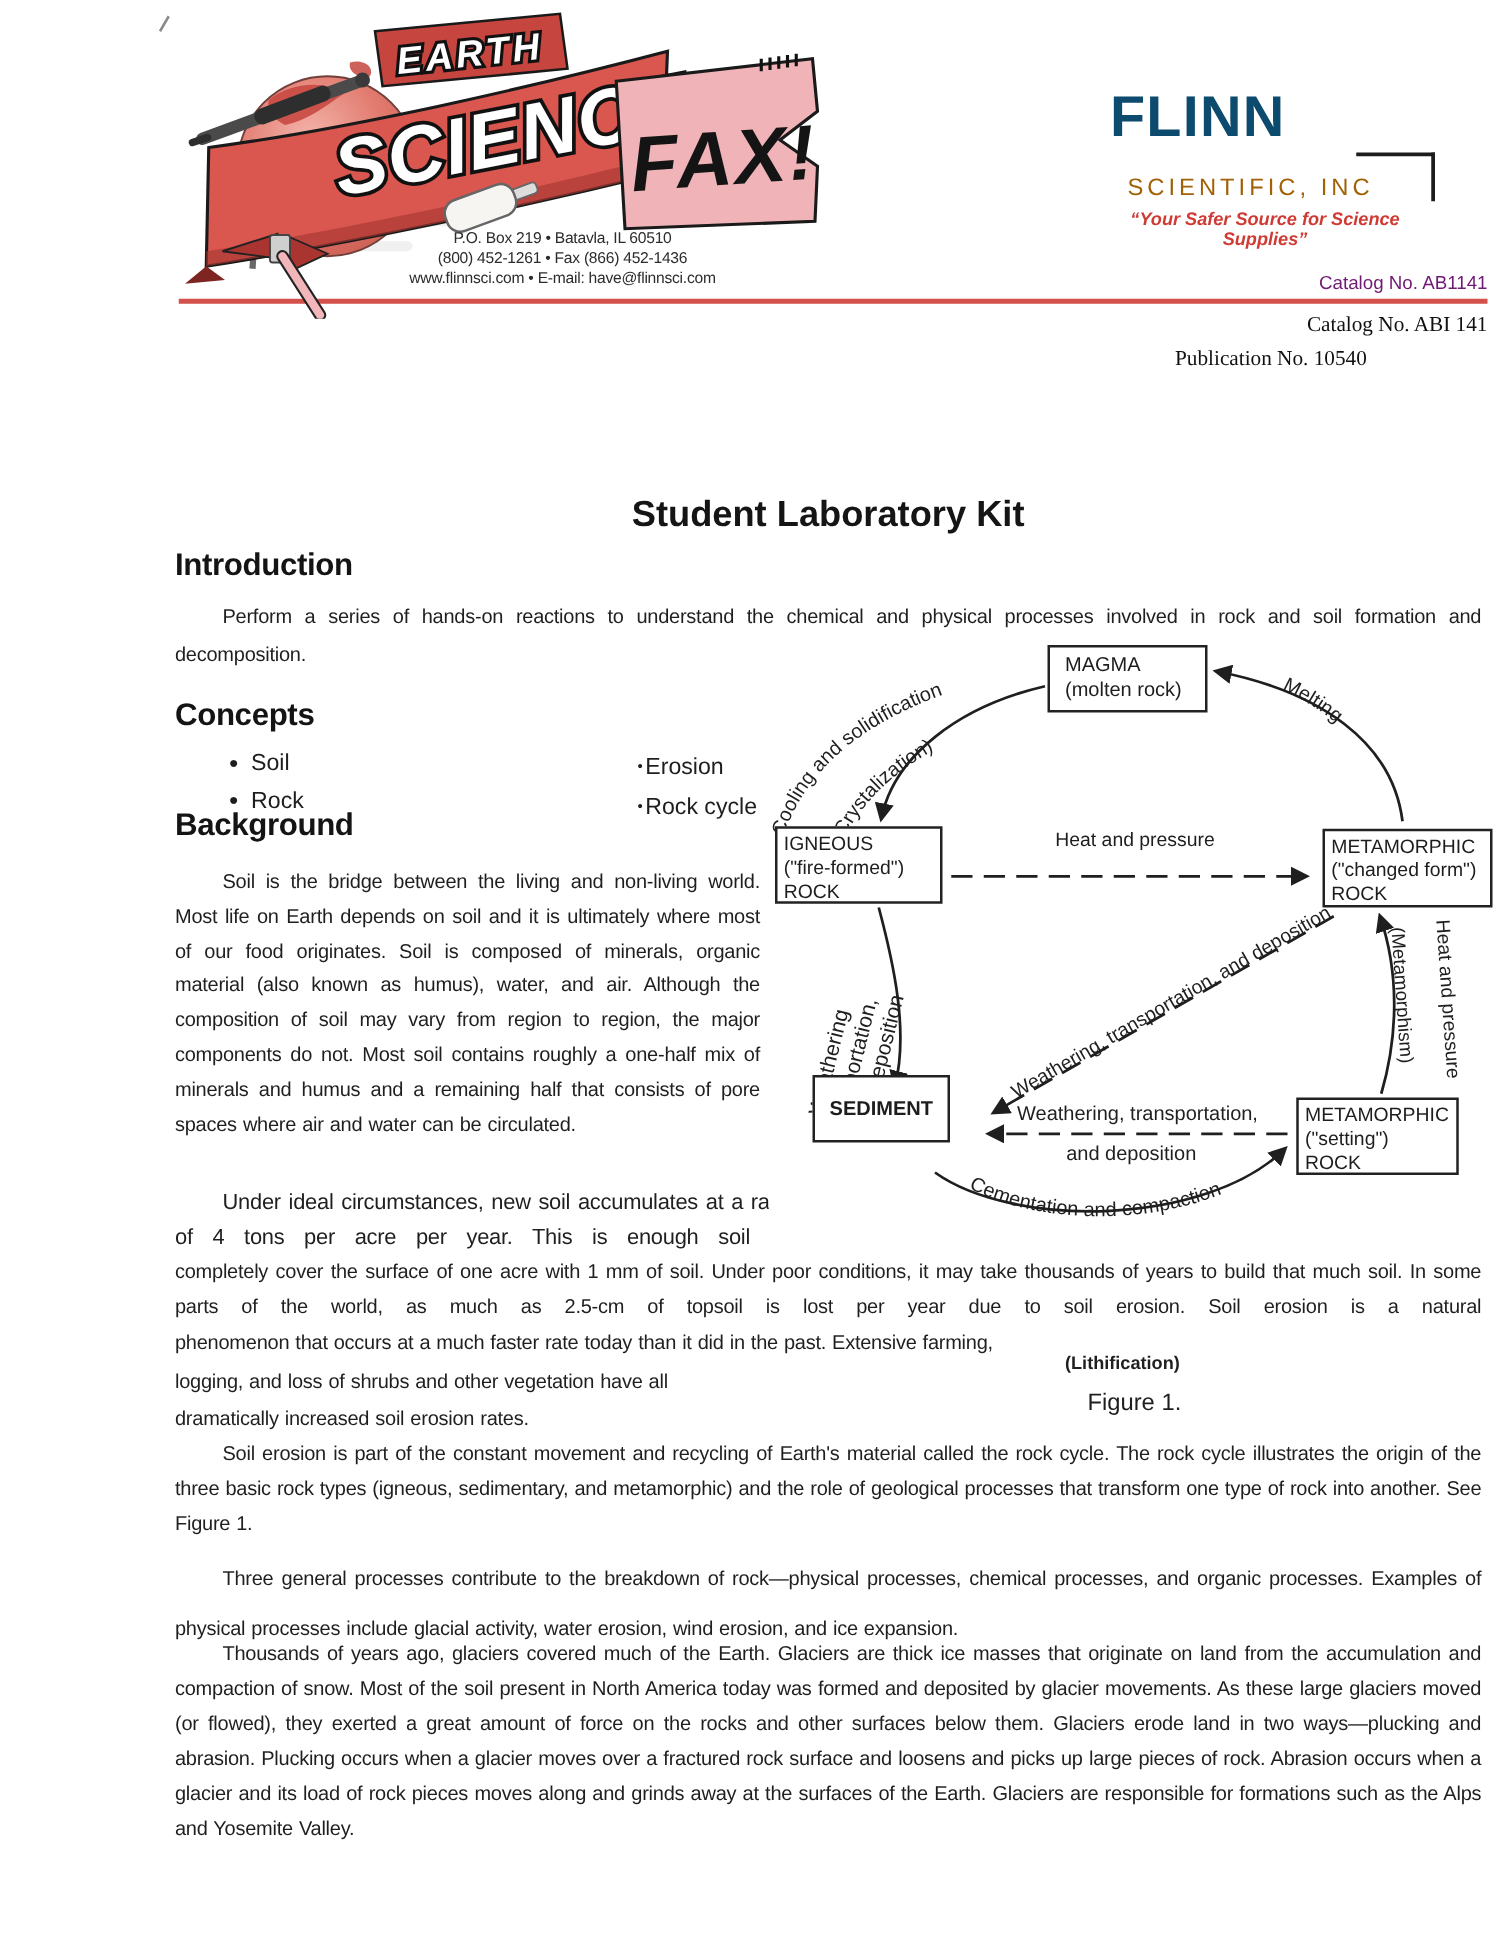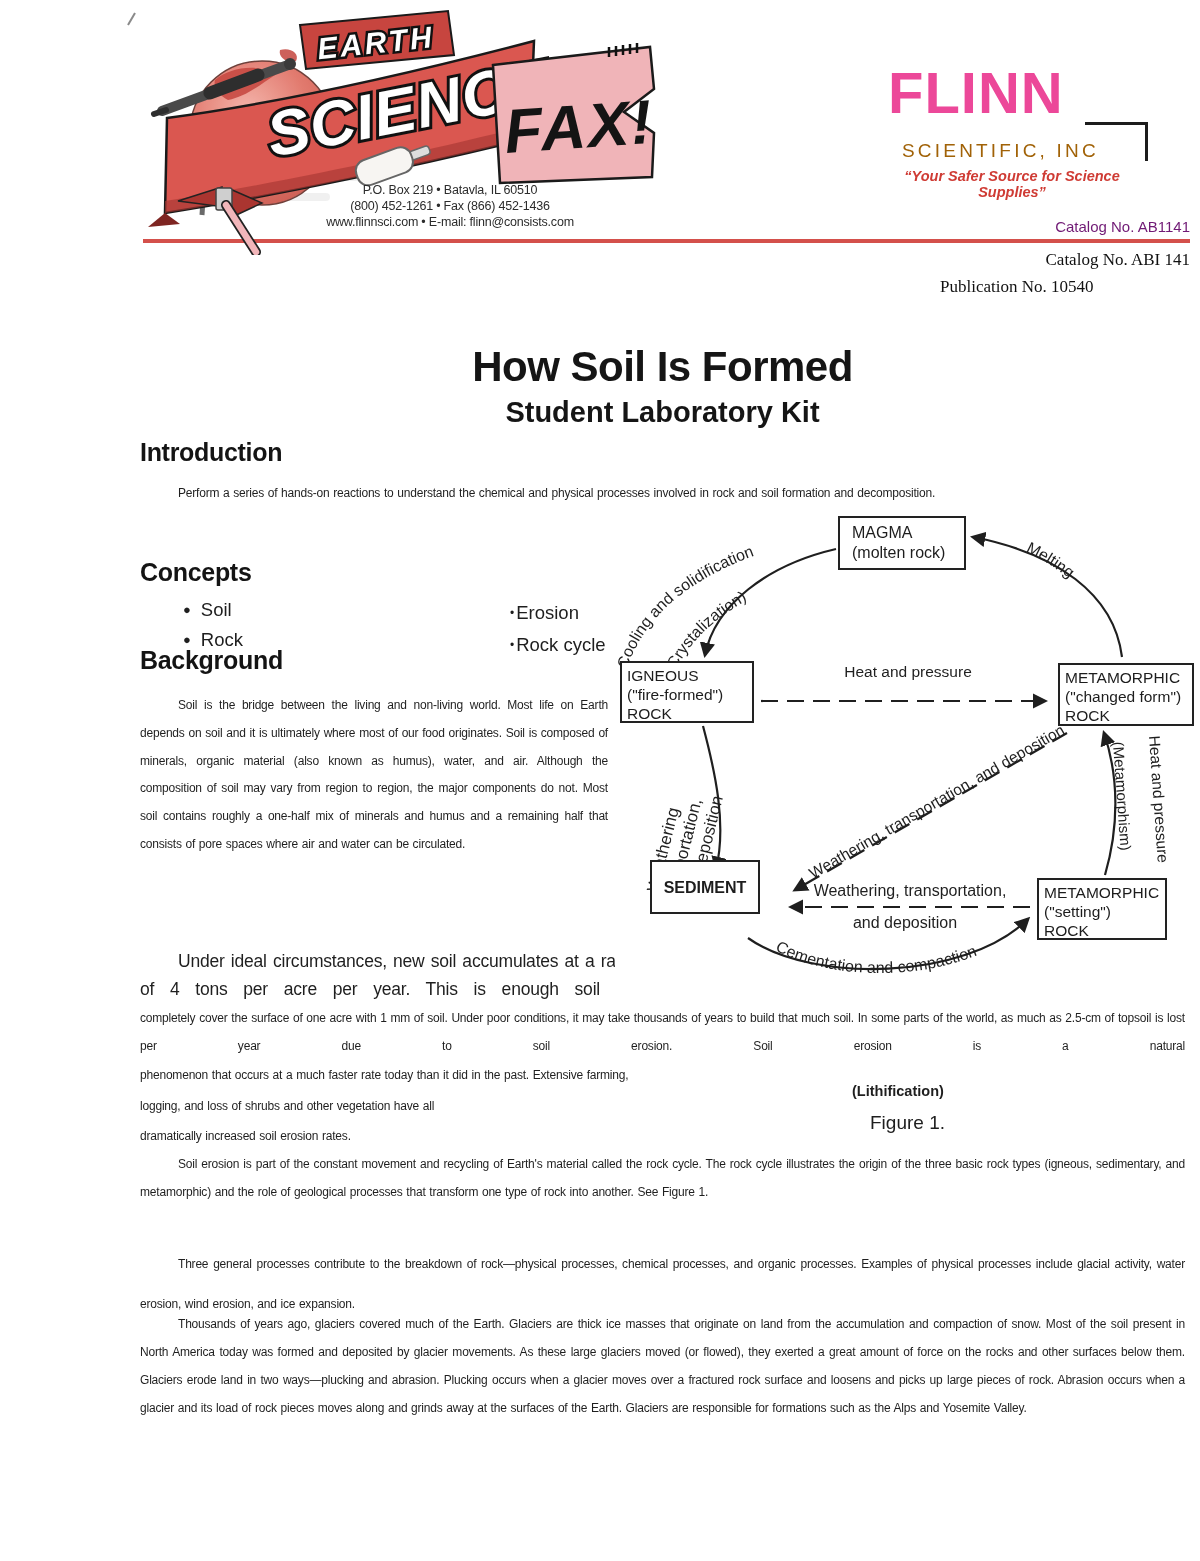--- a/index.html
+++ b/index.html
@@ -1,19 +1,19 @@
 <!DOCTYPE html>
 <html><head>
 <meta charset="utf-8">
 <style>
   html,body{margin:0;padding:0;background:#fff;}
   .page{position:relative;width:1200px;height:1561px;background:#ffffff;overflow:hidden;
         font-family:"Liberation Sans",sans-serif;color:#1e1e1e;}
   .abs{position:absolute;}
-  .body-text{font-size:12px;line-height:28px;letter-spacing:-0.2px;word-spacing:0.6px;
+  .body-text{font-size:16px;line-height:28px;letter-spacing:-0.2px;word-spacing:0.6px;
              text-align:justify;color:#1f1f1f;}
   .indent{text-indent:38px;}
   .just-all{text-align-last:justify;}
   .heading{font-size:25px;font-weight:600;color:#141414;letter-spacing:-0.3px;}
   .title{font-size:42px;font-weight:700;text-align:center;color:#151515;letter-spacing:-0.5px;}
   .subtitle{font-size:29px;font-weight:700;text-align:center;color:#151515;}
   .serif{font-family:"Liberation Serif",serif;}
   .bullet-row{display:flex;align-items:baseline;}
   .b-dot1{font-size:13px;margin-right:10px;position:relative;top:-2px;}
   .b-dot2{font-size:12px;margin-right:2px;position:relative;top:-2px;}
@@ -98,35 +98,34 @@
       <path d="M 120,184 L 152,198 L 122,212 Z" fill="#aa3530" stroke="#222" stroke-width="1.5"></path>
       <rect x="106" y="183" width="16" height="22" rx="2" fill="#cfcfcf" stroke="#444" stroke-width="1.5"></rect>
       <line x1="116" y1="200" x2="146" y2="247" stroke="#222" stroke-width="10" stroke-linecap="round"></line>
       <line x1="116" y1="200" x2="146" y2="247" stroke="#f2b6ba" stroke-width="6.5" stroke-linecap="round"></line>
     </g>
   </svg>
 
   <div class="abs addr" style="left:310px;top:182px;width:280px;z-index:3;">
     <div>P.O. Box 219 • Batavla, IL 60510</div>
     <div>(800) 452-1261 • Fax (866) 452-1436</div>
-    <div>www.flinnsci.com • E-mail: flinn@consists.com</div>
+    <div>www.flinnsci.com • E-mail: have@flinnsci.com</div>
   </div>
 
   <div class="abs" style="left:876px;top:62px;width:280px;">
-    <div style="font-size:58px;font-weight:800;color:#ec4899;letter-spacing:1px;line-height:62px;padding-left:12px;">FLINN</div>
+    <div style="font-size:46px;font-weight:800;color:#0c4a6e;letter-spacing:1px;line-height:62px;padding-left:12px;">FLINN</div>
     <div class="abs" style="left:209px;top:60px;width:60px;height:36px;border-top:3px solid #1c1c1c;border-right:3px solid #1c1c1c;"></div>
     <div style="font-size:19px;font-weight:400;color:#a16207;letter-spacing:3.2px;padding-left:26px;margin-top:16px;">SCIENTIFIC, INC</div>
     <div style="font-size:14.5px;font-weight:700;font-style:italic;color:#cf3b34;text-align:center;margin-top:6px;width:272px;">“Your Safer Source for Science Supplies”</div>
   </div>
 
   <div class="abs" style="left:940px;top:218px;width:250px;text-align:right;font-size:15px;color:#701a75;">Catalog No. AB1141</div>
   <div class="abs serif" style="left:940px;top:250px;width:250px;text-align:right;font-size:17px;color:#111;">Catalog No. ABI 141</div>
   <div class="abs serif" style="left:940px;top:277px;width:250px;text-align:left;font-size:17px;color:#111;">Publication No. 10540</div>
 
-  <div class="abs title" style="left:140px;top:343px;width:1045px;">How Soil Is Formed</div>
   <div class="abs subtitle" style="left:140px;top:396px;width:1045px;">Student Laboratory Kit</div>
 
   <div class="abs heading" style="left:140px;top:438px;">Introduction</div>
   <div class="abs body-text indent" style="left:140px;top:478px;width:1045px;line-height:31px;">Perform a series of hands-on reactions to understand the chemical and physical processes involved in rock and soil formation and decomposition.</div>
 
   <div class="abs heading" style="left:140px;top:558px;">Concepts</div>
   <div class="abs" style="left:183px;top:596px;font-size:18.5px;line-height:28px;">
     <div class="bullet-row">
       <span class="b-dot1">●</span>
       <span>Soil</span>

